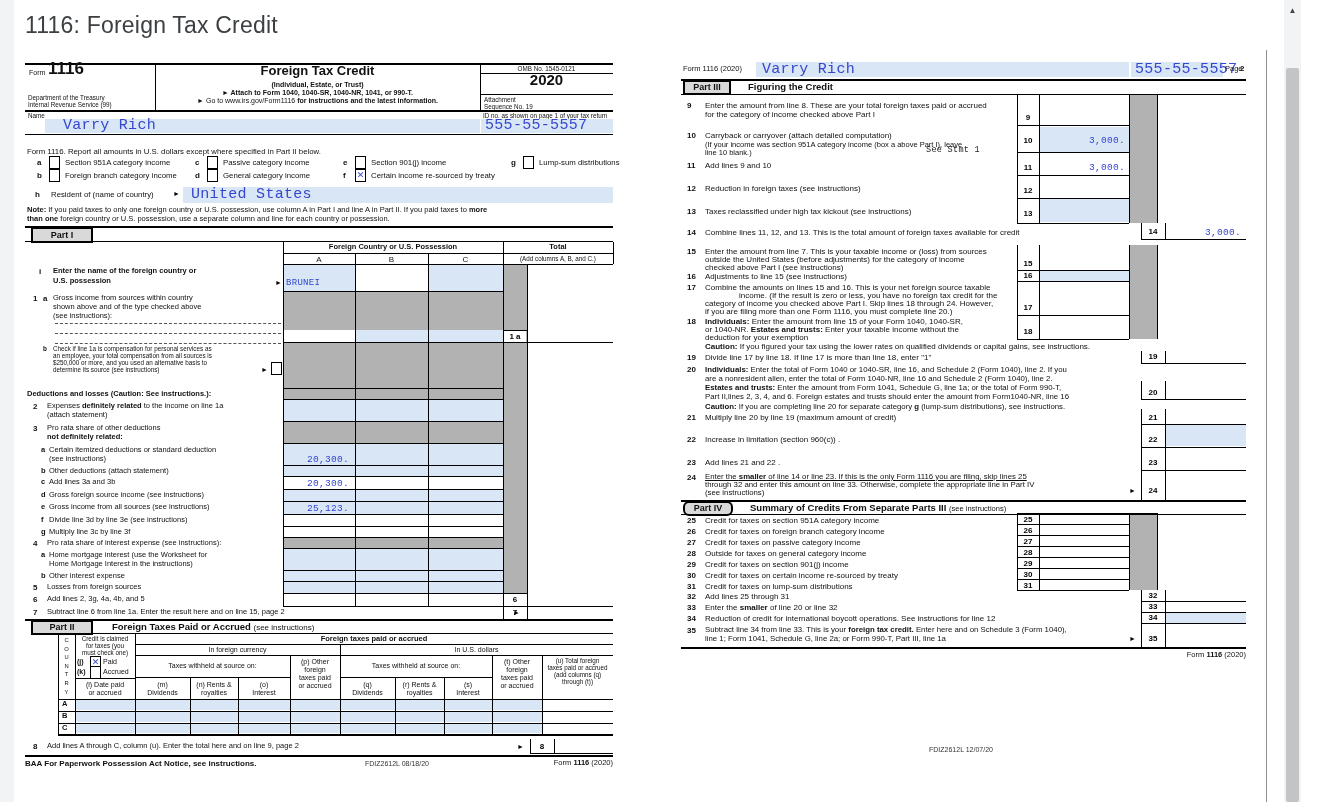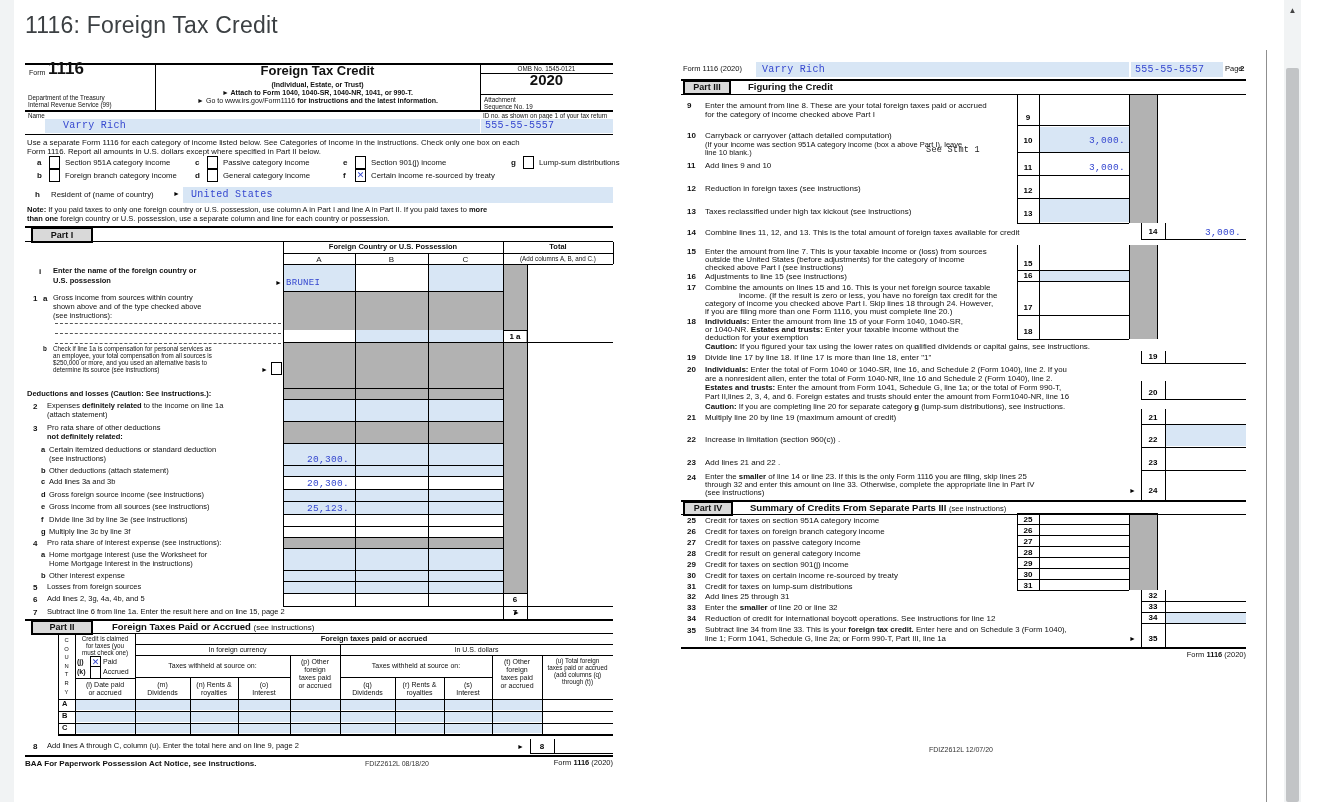--- a/index.html
+++ b/index.html
@@ -6,21 +6,21 @@
     font-family:"Liberation Sans","DejaVu Sans",sans-serif;color:#111;}
   .abs{position:absolute;}
   .page{position:absolute;background:#fff;}
   .t{position:absolute;font-size:8px;line-height:9px;color:#111;white-space:nowrap;}
   .t63{font-size:6.3px;line-height:7.2px;}
   .t7{font-size:7px;line-height:8px;}
   .t75{font-size:7.5px;line-height:8.5px;}
   .t78{font-size:7.8px;line-height:9px;}
   .b{font-weight:bold;}
   .ctr{text-align:center;}
-  .mono{font-family:"Liberation Mono","DejaVu Sans Mono",monospace;color:#3547cf;font-size:10px;letter-spacing:.3px;}
+  .mono{font-family:"Liberation Mono","DejaVu Sans Mono",monospace;color:#3547cf;font-size:15px;letter-spacing:.3px;}
   .monod{color:#222;margin-top:16px;}
   .bluebg{background:#d8e6f5;}
   .graybg{background:#b2b2b2;}
   .vline{position:absolute;width:1px;background:#000;}
   .hline{position:absolute;height:1px;background:#000;}
   .hline2{position:absolute;height:2px;background:#000;}
   .dash{position:absolute;height:0;border-top:1px dashed #555;}
   .cbx{position:absolute;width:9px;height:11px;border:1px solid #000;background:#fff;}
   .cbx .xm{position:absolute;left:0;top:0;width:9px;height:11px;font-size:9px;line-height:11px;text-align:center;color:#3547cf;font-weight:bold;}
   .numb{position:absolute;font-size:8px;font-weight:bold;text-align:center;color:#000;}
@@ -64,21 +64,20 @@
   <div class="t t63" style="left:459px;top:45px;">Sequence No. 19</div>
 
   <div class="t t63" style="left:3px;top:54px;">Name</div>
   <div class="abs bluebg" style="left:20px;top:61px;width:435px;height:14px;"></div>
   <div class="t mono" style="left:38px;top:63px;">Varry Rich</div>
   <div class="t t63" style="left:458px;top:54px;">ID no. as shown on page 1 of your tax return</div>
   <div class="abs bluebg" style="left:456px;top:61px;width:132px;height:14px;"></div>
   <div class="t mono" style="left:460px;top:63px;">555-55-5557</div>
   <div class="hline" style="left:0;top:76px;width:588px;"></div>
 
-  <div class="t t78" style="left:2px;top:80px;">Use a separate Form 1116 for each category of income listed below. See Categories of Income in the instructions. Check only one box on each</div>
   <div class="t t78" style="left:2px;top:89px;">Form 1116. Report all amounts in U.S. dollars except where specified in Part II below.</div>
 
   <div class="t b" style="left:12px;top:100px;">a</div>
   <div class="cbx" style="left:24px;top:98px;"></div>
   <div class="t t78" style="left:40px;top:100px;">Section 951A category income</div>
   <div class="t b" style="left:12px;top:113px;">b</div>
   <div class="cbx" style="left:24px;top:111px;"></div>
   <div class="t t78" style="left:40px;top:113px;">Foreign branch category income</div>
   <div class="t b" style="left:170px;top:100px;">c</div>
   <div class="cbx bluebg" style="left:182px;top:98px;"></div>
@@ -487,48 +486,48 @@
   <div class="hline" style="left:460px;top:390px;width:105px;"></div>
 
   <div class="t b" style="left:6px;top:401px;">23</div>
   <div class="t" style="left:24px;top:401px;">Add lines 21 and 22 .</div>
   <div class="vline" style="left:460px;top:390px;height:23px;"></div>
   <div class="vline" style="left:484px;top:390px;height:23px;"></div>
   <div class="numb" style="left:460px;top:401px;width:24px;">23</div>
   <div class="hline" style="left:460px;top:413px;width:105px;"></div>
 
   <div class="t b" style="left:6px;top:416px;">24</div>
-  <div class="t t78" style="left:24px;top:415px;">Enter the <b>smaller</b> of line 14 or line 23. If this is the only Form 1116 you are filing, skip lines 25</div>
+  <div class="t t78" style="left:24px;top:415px;text-decoration:underline;">Enter the <b>smaller</b> of line 14 or line 23. If this is the only Form 1116 you are filing, skip lines 25</div>
   <div class="t t78" style="left:24px;top:423px;">through 32 and enter this amount on line 33. Otherwise, complete the appropriate line in Part IV</div>
   <div class="t t78" style="left:24px;top:431px;">(see instructions)</div>
   <div class="arr" style="left:448px;top:430px;">►</div>
   <div class="vline" style="left:460px;top:413px;height:30px;"></div>
   <div class="vline" style="left:484px;top:413px;height:30px;"></div>
   <div class="numb" style="left:460px;top:429px;width:24px;">24</div>
 
   <div class="hline2" style="left:0;top:443px;width:565px;"></div>
-  <div class="ptag" style="left:2px;top:444px;width:46px;height:11px;line-height:11px;">Part IV</div>
+  <div class="ptag" style="left:2px;top:444px;width:46px;height:11px;line-height:11px;border-radius:6px;">Part IV</div>
   <div class="ptitle" style="left:58px;top:445px;"><span>Summary of Credits From Separate Parts III</span> <span style="font-weight:normal;font-size:7.5px;">(see instructions)</span></div>
   <div class="hline" style="left:0;top:457px;width:565px;"></div>
 
   <div class="hline" style="left:336px;top:456px;width:140px;"></div>
   <div class="t b" style="left:6px;top:459px;">25</div>
   <div class="t" style="left:24px;top:459px;">Credit for taxes on section 951A category income</div>
   <div class="numb" style="left:336px;top:458px;width:22px;">25</div>
   <div class="hline" style="left:336px;top:467px;width:112px;"></div>
   <div class="t b" style="left:6px;top:470px;">26</div>
   <div class="t" style="left:24px;top:470px;">Credit for taxes on foreign branch category income</div>
   <div class="numb" style="left:336px;top:469px;width:22px;">26</div>
   <div class="hline" style="left:336px;top:478px;width:112px;"></div>
   <div class="t b" style="left:6px;top:481px;">27</div>
   <div class="t" style="left:24px;top:481px;">Credit for taxes on passive category income</div>
   <div class="numb" style="left:336px;top:480px;width:22px;">27</div>
   <div class="hline" style="left:336px;top:489px;width:112px;"></div>
   <div class="t b" style="left:6px;top:492px;">28</div>
-  <div class="t" style="left:24px;top:492px;">Credit for result on general category income</div>
+  <div class="t" style="left:24px;top:492px;">Outside for taxes on general category income</div>
   <div class="numb" style="left:336px;top:491px;width:22px;">28</div>
   <div class="hline" style="left:336px;top:500px;width:112px;"></div>
   <div class="t b" style="left:6px;top:503px;">29</div>
   <div class="t" style="left:24px;top:503px;">Credit for taxes on section 901(j) income</div>
   <div class="numb" style="left:336px;top:502px;width:22px;">29</div>
   <div class="hline" style="left:336px;top:511px;width:112px;"></div>
   <div class="t b" style="left:6px;top:514px;">30</div>
   <div class="t" style="left:24px;top:514px;">Credit for taxes on certain income re-sourced by treaty</div>
   <div class="numb" style="left:336px;top:513px;width:22px;">30</div>
   <div class="hline" style="left:336px;top:522px;width:112px;"></div>

